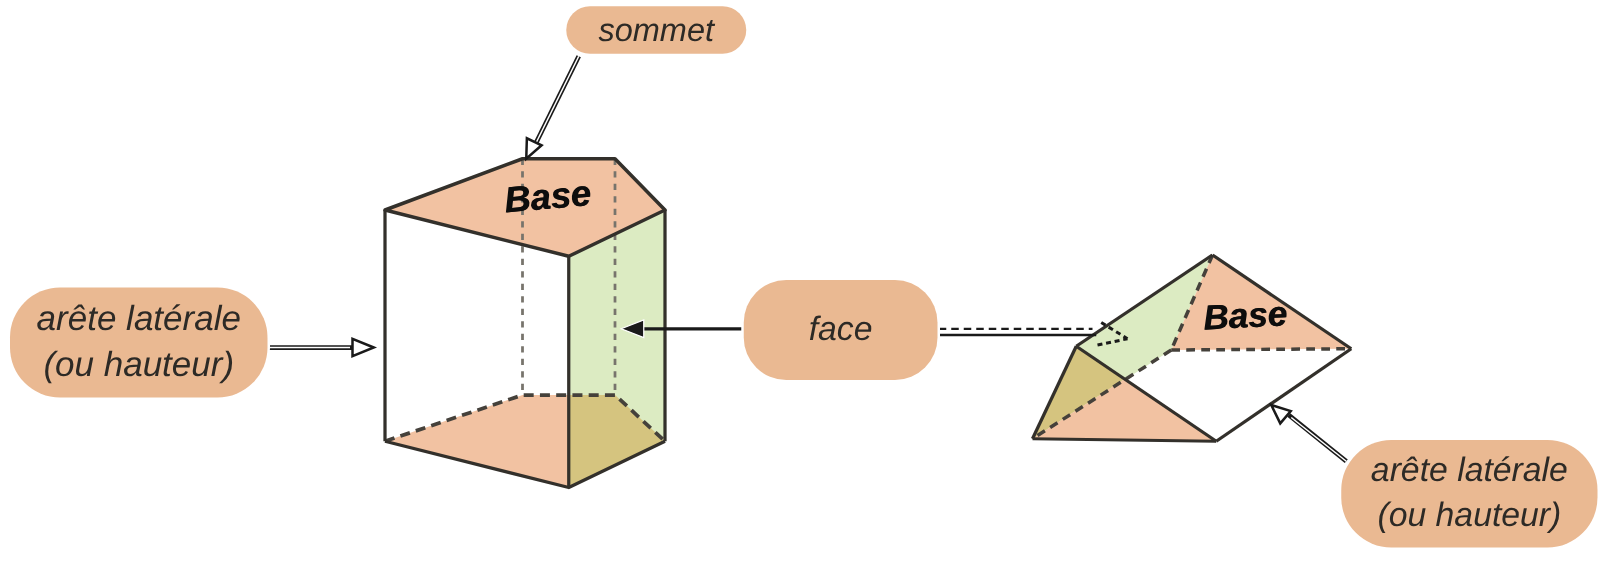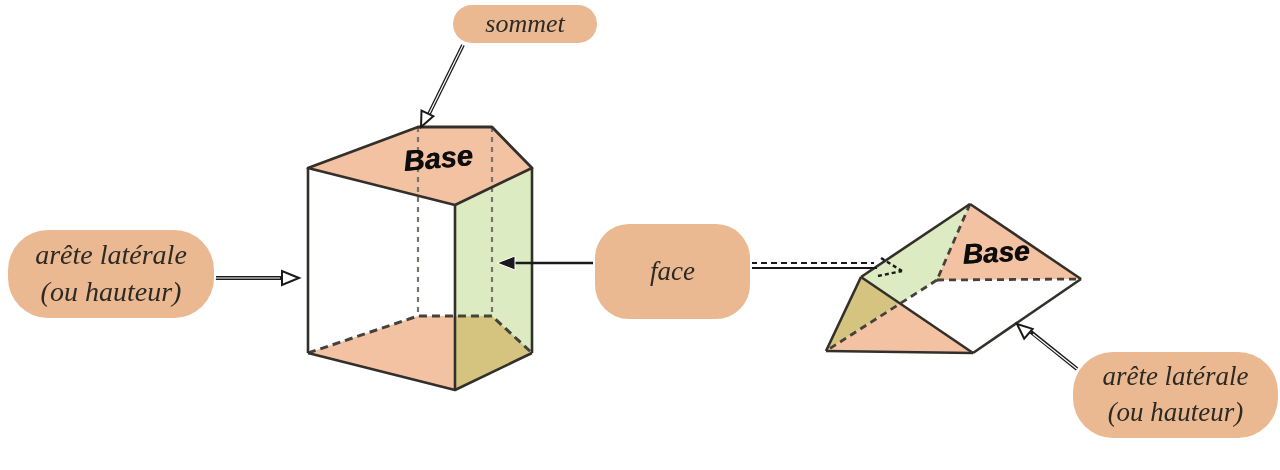--- a/index.html
+++ b/index.html
@@ -6,24 +6,24 @@
   .stage{
     position:relative;width:1280px;height:470px;background:#ffffff;
     font-family:"Liberation Sans",sans-serif;overflow:hidden;
   }
   .stage svg{position:absolute;left:0;top:0;}
   .pill{
     position:absolute;display:flex;flex-direction:column;justify-content:center;
     align-items:center;background:#eab992;color:#2d2a26;font-style:italic;
     text-align:center;line-height:1.32;box-shadow:0 0 0 2px #ffffff;
   }
-  .pill .ln{white-space:nowrap;font-family:Liberation Serif, serif;}
+  .pill .ln{white-space:nowrap;}
   .pill-sommet{left:453px;top:5px;width:144px;height:38px;border-radius:19px;font-size:26px;}
   .pill-edge-left{left:8px;top:230px;width:206px;height:88px;border-radius:40px;font-size:28px;}
-  .pill-face{left:595px;top:224px;width:155px;height:95px;border-radius:34px;font-size:27px;}
+  .pill-face{left:595px;top:224px;width:155px;height:80px;border-radius:34px;font-size:27px;}
   .pill-edge-right{left:1073px;top:352px;width:205px;height:86px;border-radius:40px;font-size:27px;}
   .base-label{
     position:absolute;color:#0d0d0d;font-weight:bold;font-style:italic;
     text-align:center;white-space:nowrap;text-shadow:0.6px 0 #0d0d0d;
   }
   .base-left{left:396px;top:142px;width:84px;font-size:29px;transform:rotate(-5deg);}
   .base-right{left:954px;top:237px;width:84px;font-size:28px;transform:rotate(-3deg);}
 </style>
 </head>
 <body>

